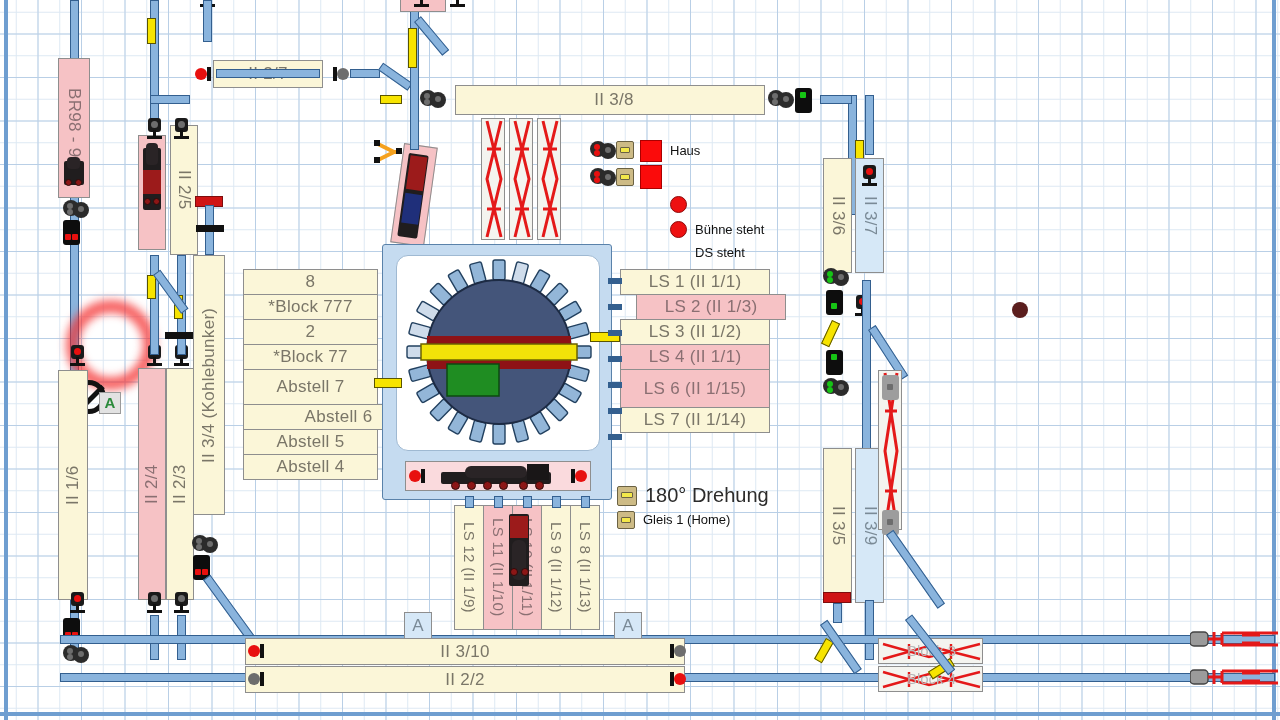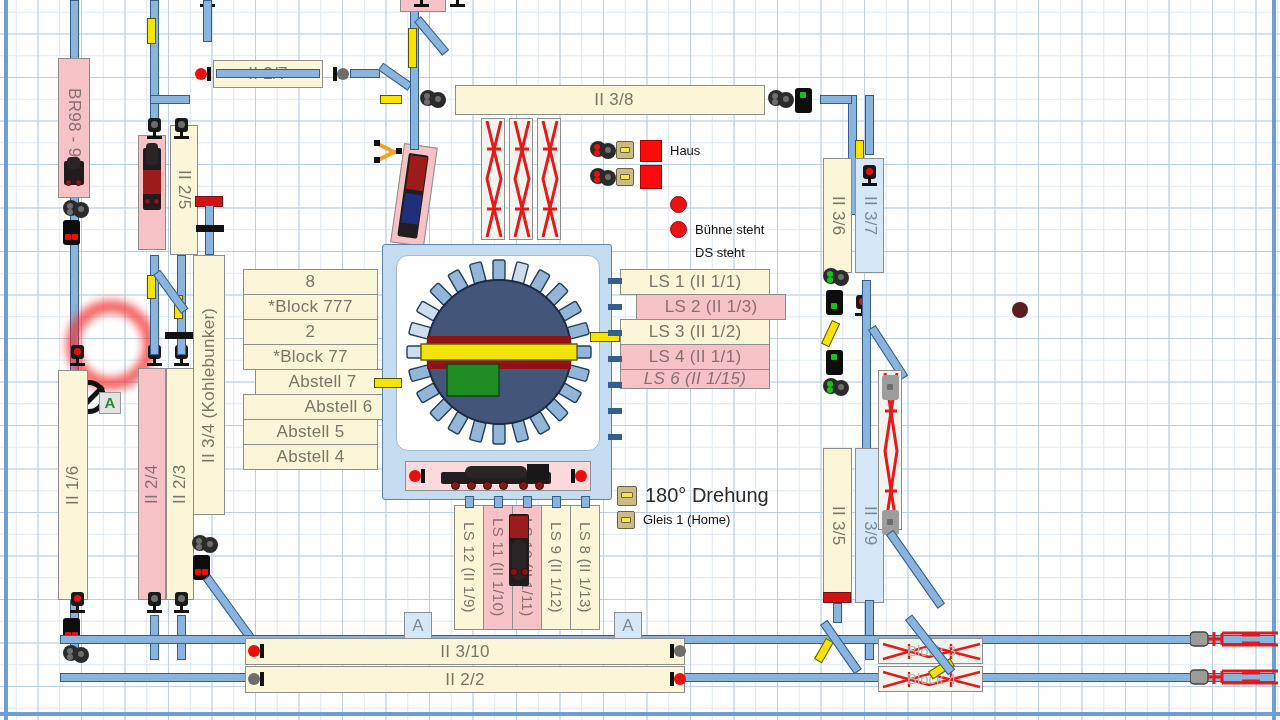--- a/index.html
+++ b/index.html
@@ -388,21 +388,21 @@
   <div class="reddot" style="left:670px;top:196px;width:17px;height:17px;"></div>
   <div class="lgtxt" style="left:695px;top:197px;margin-top:48px;">DS steht</div>
   <div class="reddot" style="left:670px;top:221px;width:17px;height:17px;"></div>
   <div class="lgtxt" style="left:695px;top:222px;">Bühne steht</div>
 
   <div id="menulist" style="position:absolute;left:243px;top:270px;width:135px;">
       <div class="blk" style="position: relative; left: 0px; width: 135px; height: 26px; margin-top: -1px;">8</div>
       <div class="blk" style="position: relative; left: 0px; width: 135px; height: 26px; margin-top: -1px;">*Block 777</div>
       <div class="blk" style="position: relative; left: 0px; width: 135px; height: 26px; margin-top: -1px;">2</div>
       <div class="blk" style="position: relative; left: 0px; width: 135px; height: 26px; margin-top: -1px;">*Block 77</div>
-      <div class="blk" style="position: relative; left: 12px; width: 135px; height: 26px; margin-top: -1px;">Abstell 7</div>
+      <div class="blk" style="position: relative; left: 0px; width: 135px; height: 36px; margin-top: -1px;">Abstell 7</div>
       <div class="blk" style="position: relative; left: 0px; width: 155px; height: 26px; margin-top: -1px; padding-left: 36px;">Abstell 6</div>
       <div class="blk" style="position: relative; left: 0px; width: 135px; height: 26px; margin-top: -1px;">Abstell 5</div>
       <div class="blk" style="position: relative; left: 0px; width: 135px; height: 26px; margin-top: -1px;">Abstell 4</div>
     </div>
 
   <div id="ttpanel" style="left:382px;top:244px;width:230px;height:256px;">
     <div id="ttinner" style="left:13px;top:10px;width:204px;height:196px;">
       <svg width="204" height="196" viewBox="0 0 204 196">
         <g>
 
@@ -512,21 +512,22 @@
     </div>
   </div>
   <div class="ymark" style="left:374px;top:378px;width:28px;height:10px;"></div>
   <div class="ymark" style="left:590px;top:332px;width:30px;height:10px;"></div>
 
   <div id="lsright" style="position:absolute;left:620px;top:270px;width:150px;">
       <div class="blk" style="position: relative; left: 0px; width: 150px; height: 26px; margin-top: -1px;">LS 1 (II 1/1)</div>
       <div class="blk pink" style="position: relative; left: 16px; width: 150px; height: 26px; margin-top: -1px;">LS 2 (II 1/3)</div>
       <div class="blk" style="position: relative; left: 0px; width: 150px; height: 26px; margin-top: -1px;">LS 3 (II 1/2)</div>
       <div class="blk pink" style="position: relative; left: 0px; width: 150px; height: 26px; margin-top: -1px;">LS 4 (II 1/1)</div>
-      <div class="blk pink" style="position: relative; left: 0px; width: 150px; height: 20px; margin-top: -1px; font-style: italic;">LS 6 (II 1/15)</div>
+      <div class="blk pink" style="position: relative; left: 0px; width: 150px; height: 39px; margin-top: -1px;">LS 6 (II 1/15)</div>
+      <div class="blk" style="position: relative; left: 0px; width: 150px; height: 26px; margin-top: -1px;">LS 7  (II 1/14)</div>
     </div>
   <div class="n" style="left:608px;top:270px;width:14px;height:185px;">
     <svg width="14" height="185">
       <g fill="#335f8f">
         <rect x="0" y="8" width="14" height="6"></rect>
           <rect x="0" y="34" width="14" height="6"></rect>
         <rect x="0" y="60" width="14" height="6"></rect>
           <rect x="0" y="86" width="14" height="6"></rect>
         <rect x="0" y="112" width="14" height="6"></rect>
           <rect x="0" y="138" width="14" height="6"></rect>

